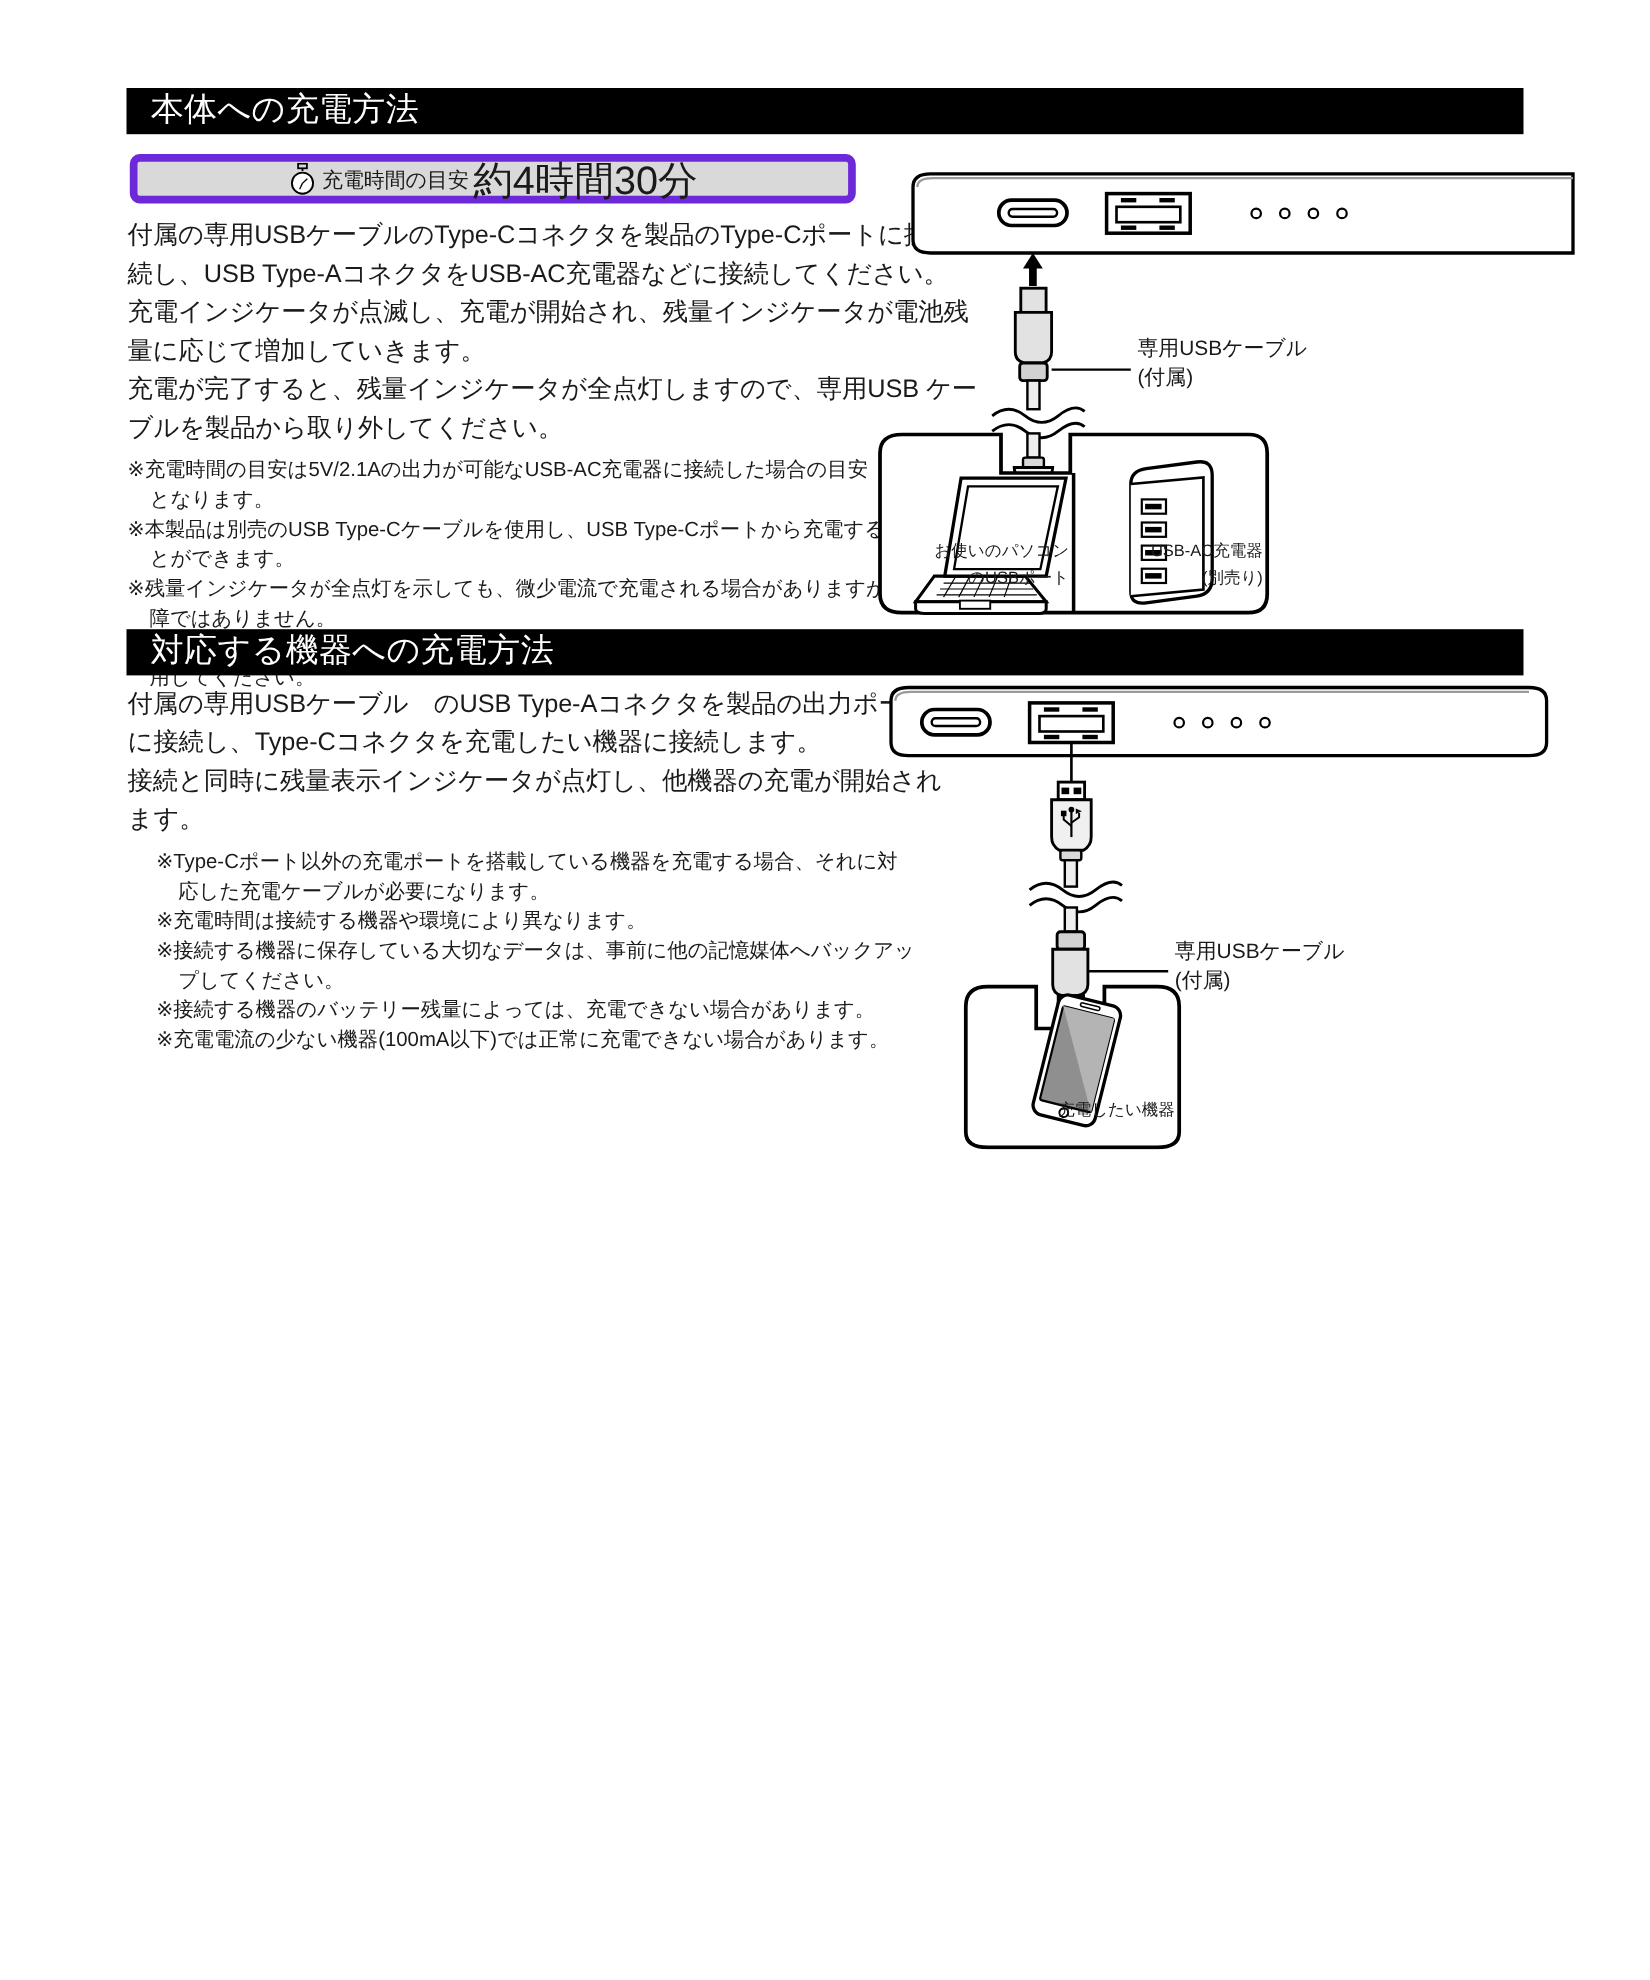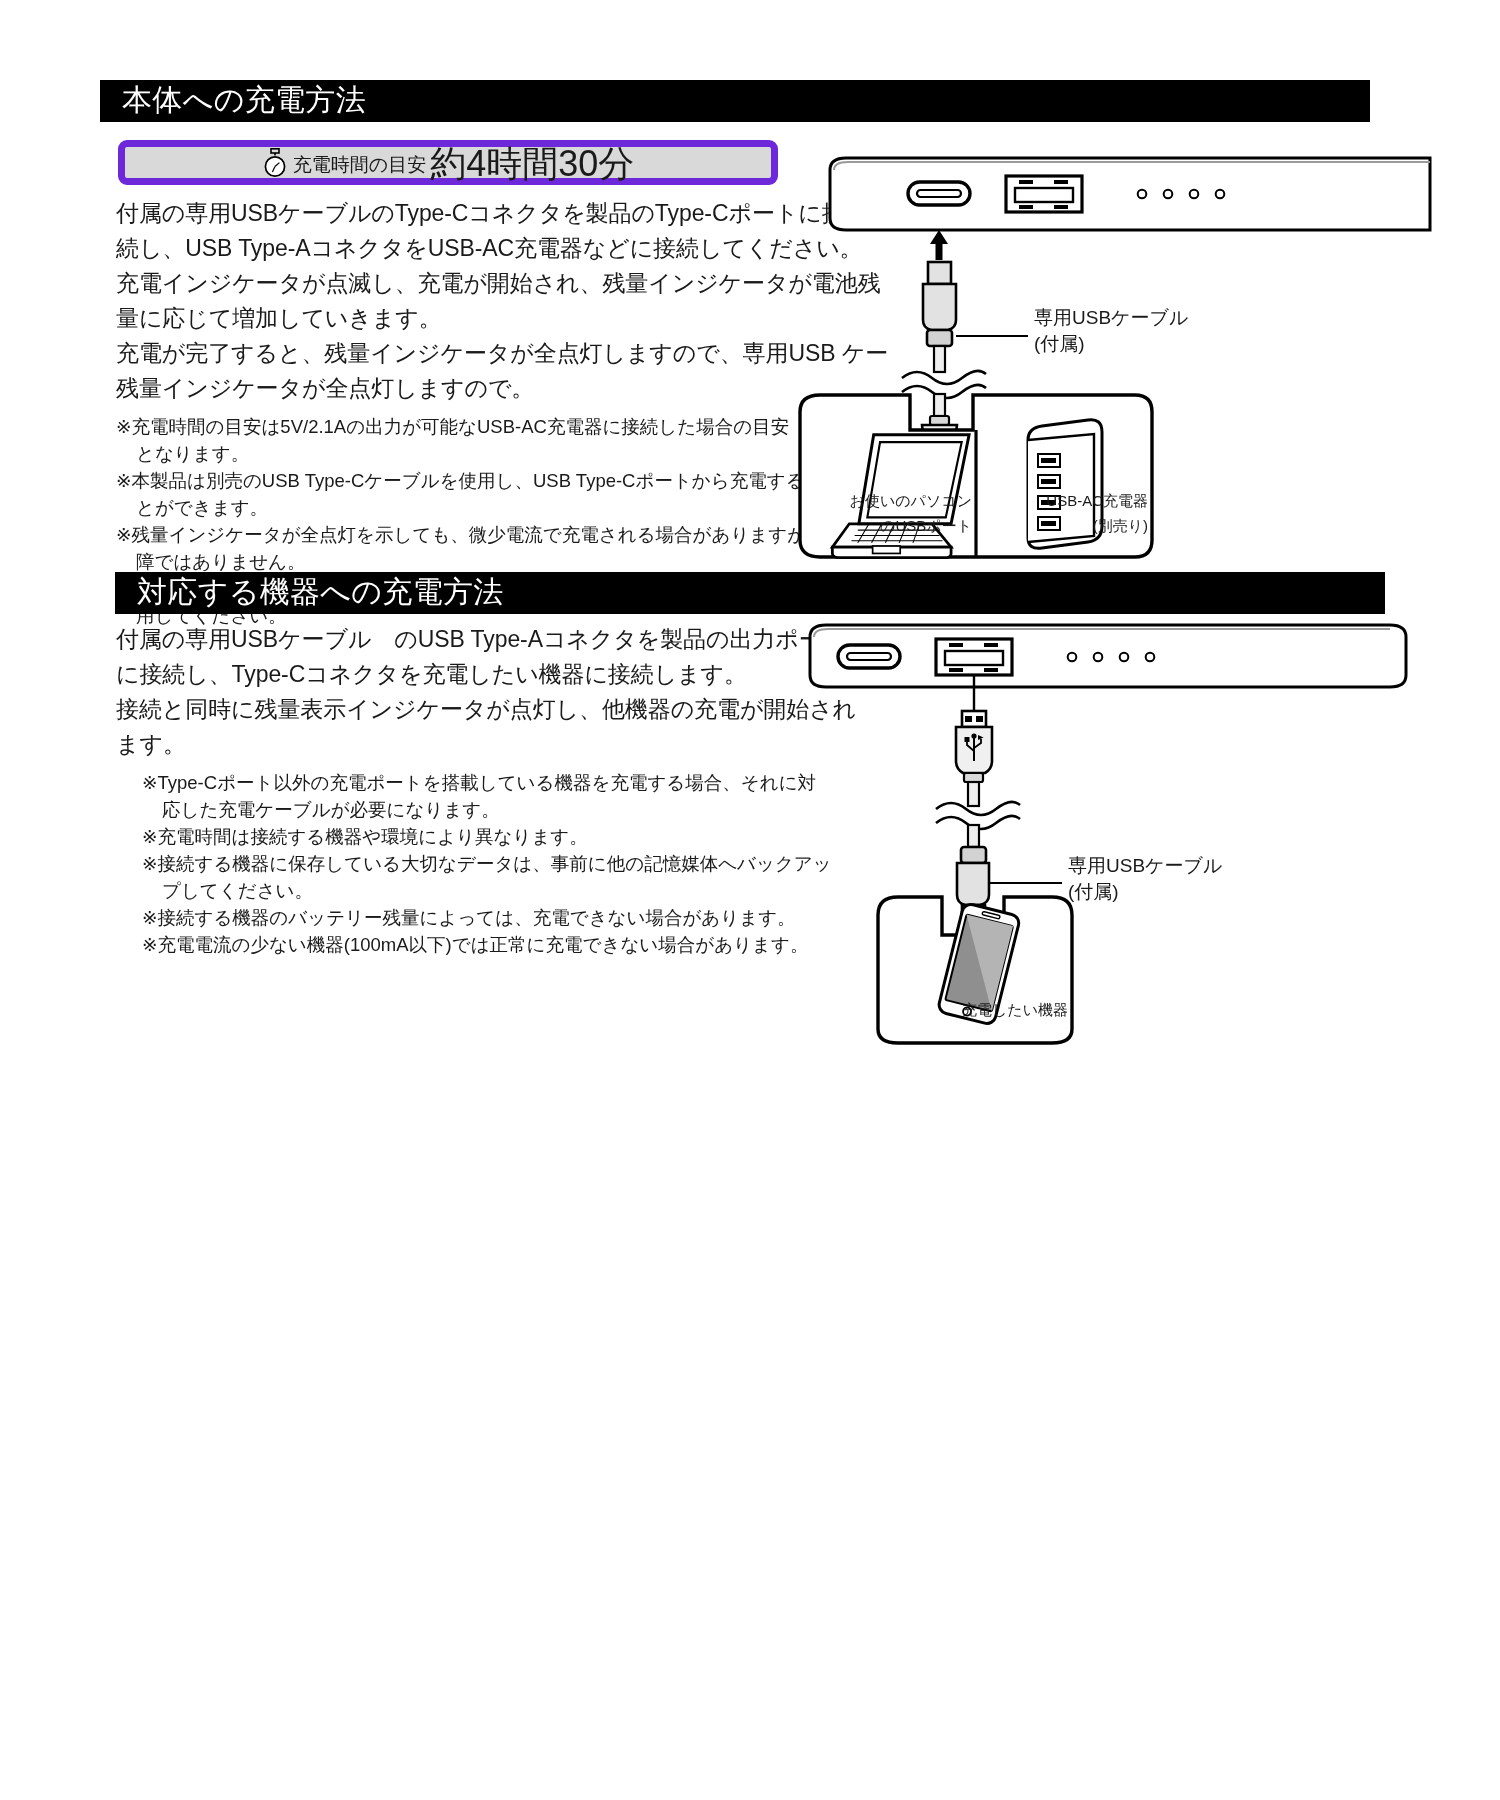--- a/index.html
+++ b/index.html
@@ -32,21 +32,21 @@
     box-sizing: border-box;
     letter-spacing: 0.02em;
   }
   .section-bar .bar-text {
     font-size: 30px;
     font-weight: 500;
     line-height: 1;
     position: relative;
     top: -1px;
   }
-  #bar-1 { left: 100px; top: 80px; width: 1270px; height: 42px; }
+  #bar-1 { left: 115px; top: 80px; width: 1270px; height: 42px; }
   #bar-2 { left: 115px; top: 572px; width: 1270px; height: 42px; }
 
   
   .badge {
     position: absolute;
     left: 118px;
     top: 140px;
     width: 660px;
     height: 45px;
     background: #d9d9d9;
@@ -144,21 +144,21 @@
     <span class="badge-label">充電時間の目安</span>
     <span class="badge-value">約4時間30分</span>
   </div>
 
   <div class="body-block" id="body-1">
     <p class="para">付属の専用USBケーブルのType-Cコネクタを製品のType-Cポートに接</p>
     <p class="para">続し、USB Type-AコネクタをUSB-AC充電器などに接続してください。</p>
     <p class="para">充電インジケータが点滅し、充電が開始され、残量インジケータが電池残</p>
     <p class="para">量に応じて増加していきます。</p>
     <p class="para">充電が完了すると、残量インジケータが全点灯しますので、専用USB ケー</p>
-    <p class="para">残量インジケータが全点灯しますので。</p>
+    <p class="para">ブルを製品から取り外してください。</p>
     <div class="notes">
       <p class="note">※充電時間の目安は5V/2.1Aの出力が可能なUSB-AC充電器に接続した場合の目安</p>
       <p class="note indent">となります。</p>
       <p class="note">※本製品は別売のUSB Type-Cケーブルを使用し、USB Type-Cポートから充電するこ</p>
       <p class="note indent">とができます。</p>
       <p class="note">※残量インジケータが全点灯を示しても、微少電流で充電される場合がありますが、故</p>
       <p class="note indent">障ではありません。</p>
       <p class="note">※コンセントから充電する場合は、別売りの5V/2.1Aの出力が可能な　USB-AC充電器を使</p>
       <p class="note indent">用してください。</p>
     </div>

